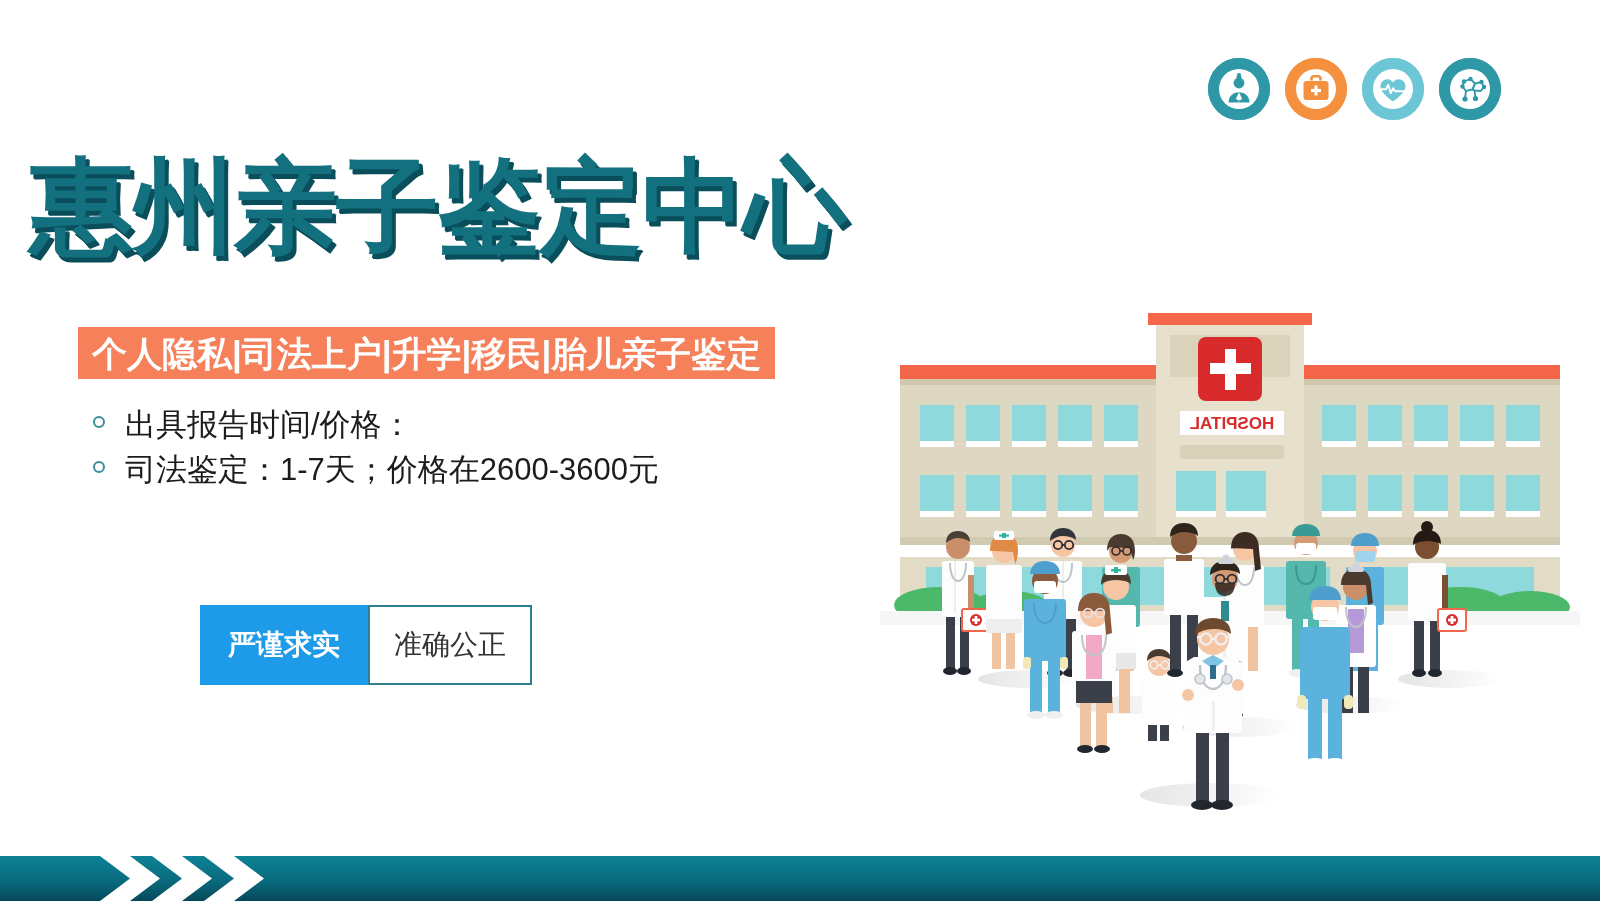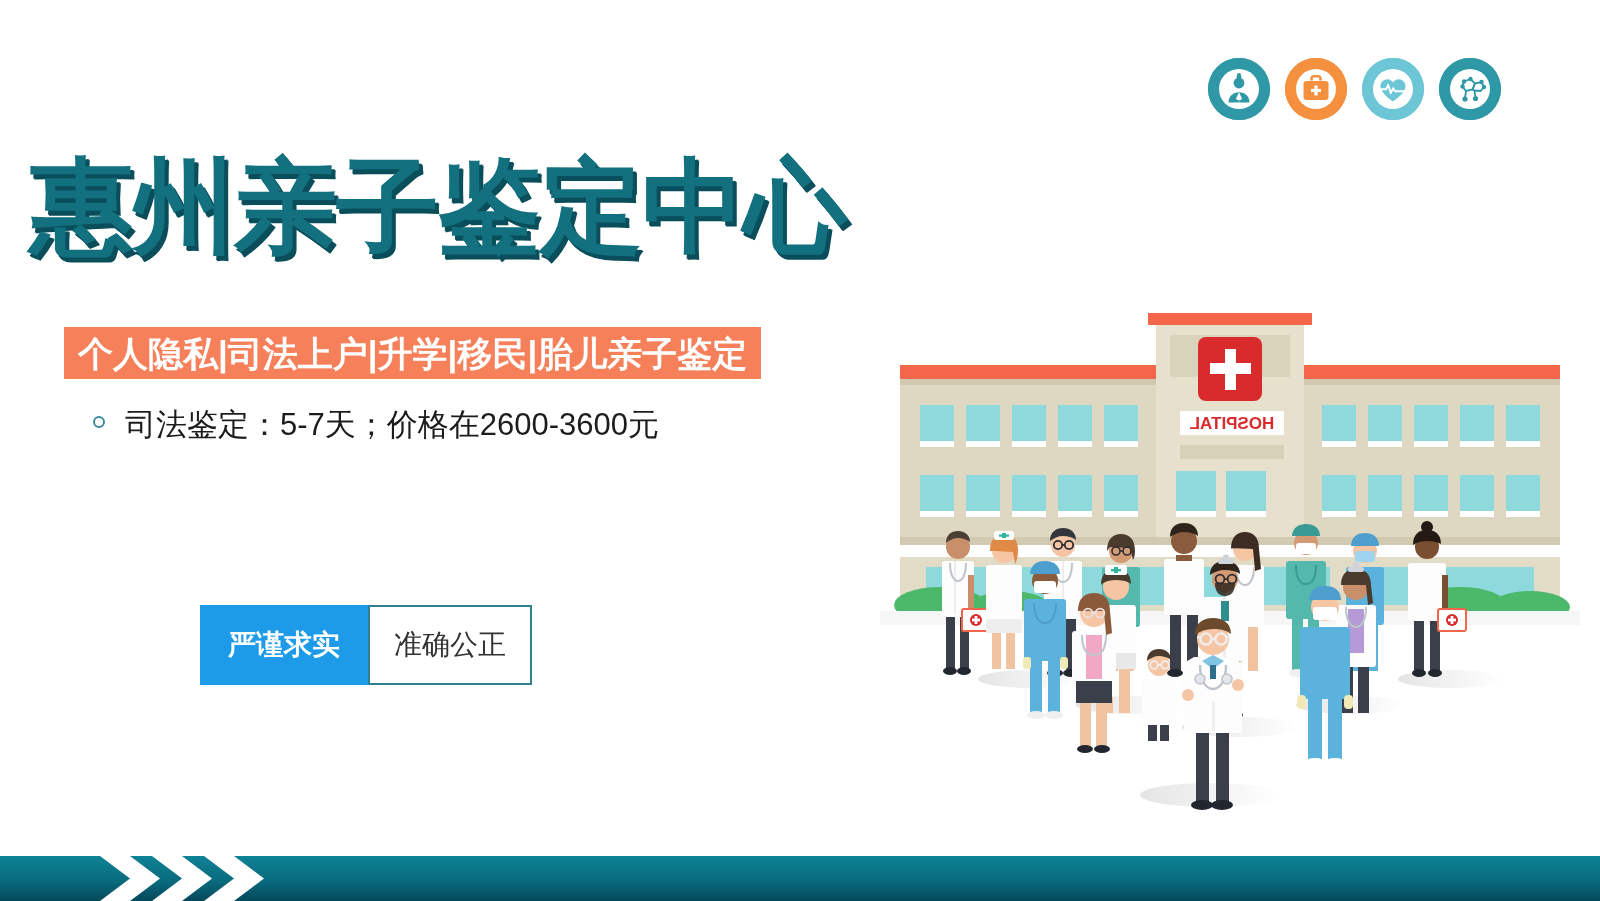--- a/index.html
+++ b/index.html
@@ -14,21 +14,21 @@
                  align-items:center; justify-content:center; }
   .icon-circle svg { width:62px; height:62px; display:block; }
 
   
   #main-title { position:absolute; left:30px; top:152px; width:1000px;
                 font-size:103px; line-height:110px; font-weight:bold;
                 letter-spacing:-1px; color:#12707F; white-space:nowrap;
                 text-shadow: 3px 4px 0 #0A4E5B, 4px 5px 0 #0A4E5B; }
 
   
-  #orange-banner { position:absolute; left:64px; top:327px; height:52px;
+  #orange-banner { position:absolute; left:78px; top:327px; height:52px;
                    background:#F5805A; display:flex; align-items:center;
                    padding:0 14px; }
   #orange-banner-text { color:#ffffff; font-size:35px; font-weight:bold;
                         letter-spacing:0px; white-space:nowrap; line-height:35px; }
 
   
   #bullet-list { position:absolute; left:93px; top:404px; width:760px; }
   .bullet-row { display:flex; align-items:baseline; margin-bottom:4px; }
   .bullet-dot { width:12px; height:12px; border:2px solid #3B8D9E;
                 border-radius:50%; flex:0 0 12px; margin-right:20px;
@@ -129,21 +129,25 @@
 
   <div id="main-title">惠州亲子鉴定中心</div>
 
   <div id="orange-banner">
     <span id="orange-banner-text">个人隐私|司法上户|升学|移民|胎儿亲子鉴定</span>
   </div>
 
   <div id="bullet-list">
     <div class="bullet-row">
       <span class="bullet-dot"></span>
-      <span class="bullet-text">司法鉴定：5-7天；价格在2600-3600元</span>
+      <span class="bullet-text">出具报告时间/价格：</span>
+    </div>
+    <div class="bullet-row">
+      <span class="bullet-dot"></span>
+      <span class="bullet-text">司法鉴定：1-7天；价格在2600-3600元</span>
     </div>
   </div>
 
   <div id="slogan-wrap">
     <div id="slogan-primary">严谨求实</div>
     <div id="slogan-secondary">准确公正</div>
   </div>
 
   <div id="illustration">
     <svg viewBox="0 0 700 560" aria-hidden="true">

